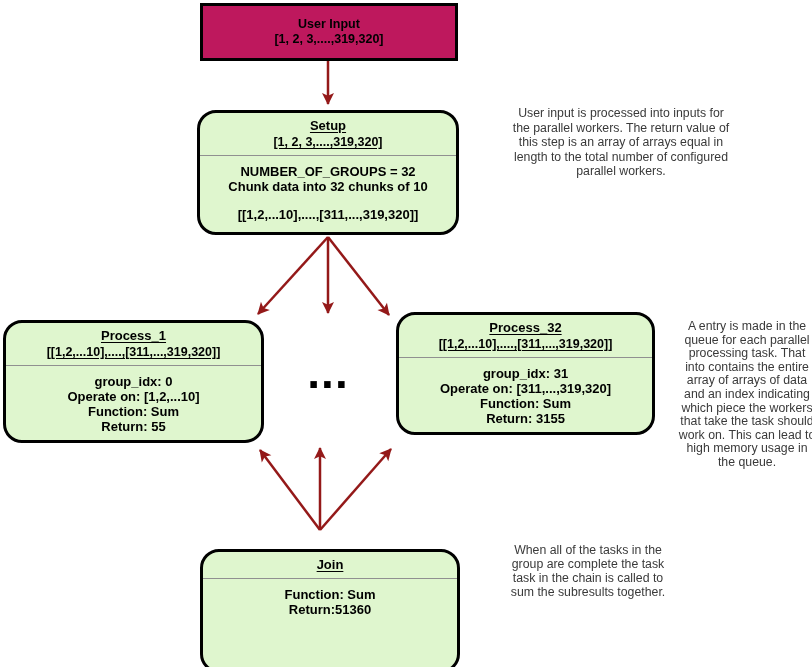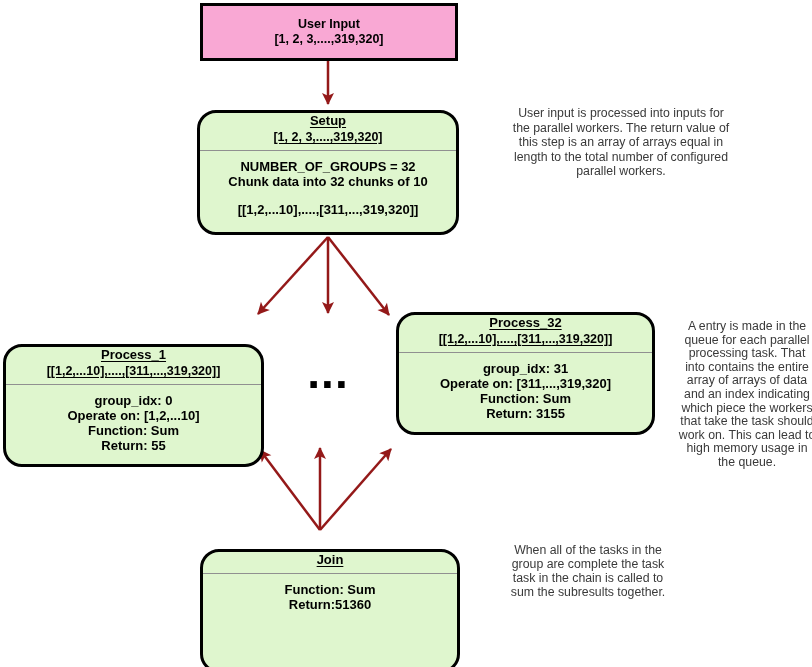--- a/index.html
+++ b/index.html
@@ -6,28 +6,28 @@
   .canvas{
     position:relative;width:812px;height:667px;background:#ffffff;overflow:hidden;
     font-family:"Liberation Sans","DejaVu Sans",sans-serif;
   }
   .arrow-layer{position:absolute;left:0;top:0;z-index:1;}
   .node{
     position:absolute;box-sizing:border-box;z-index:2;
     border:3px solid #000000;background:#DFF6CE;
     color:#000;font-weight:bold;text-align:center;
   }
-  .node.rect{background:#f9a8d4;border-radius:0;display:flex;flex-direction:column;justify-content:center;}
+  .node.rect{background:#be185d;border-radius:0;display:flex;flex-direction:column;justify-content:center;}
   .node.round{border-radius:19px;}
   #user-input{left:200px;top:3px;width:258px;height:58px;font-size:12.5px;line-height:15px;}
   #setup{left:197px;top:110px;width:262px;height:125px;}
-  #process-1{left:3px;top:320px;width:261px;height:123px;margin-top:24px;}
+  #process-1{left:3px;top:320px;width:261px;height:123px;}
   #process-32{left:396px;top:312px;width:259px;height:123px;}
   #join{left:200px;top:541px;width:260px;height:124px;margin-top:8px;}
-  .hdr{}
+  .hdr{padding-top:5px;}
   .hdr .title{font-size:13px;line-height:16px;text-decoration:underline;text-underline-offset:2px;}
   .hdr .sub{font-size:12.5px;line-height:16px;text-decoration:underline;text-underline-offset:2px;}
   .divider{height:0;border-top:1px solid #909090;margin-top:5px;}
   .body{padding-top:8px;font-size:13px;line-height:15px;}
   .gap{margin-top:13px;}
   .ellipsis{
     position:absolute;left:302px;top:352px;width:52px;z-index:2;
     font-size:46px;line-height:40px;font-weight:bold;letter-spacing:1px;
     color:#000;text-align:center;
   }

